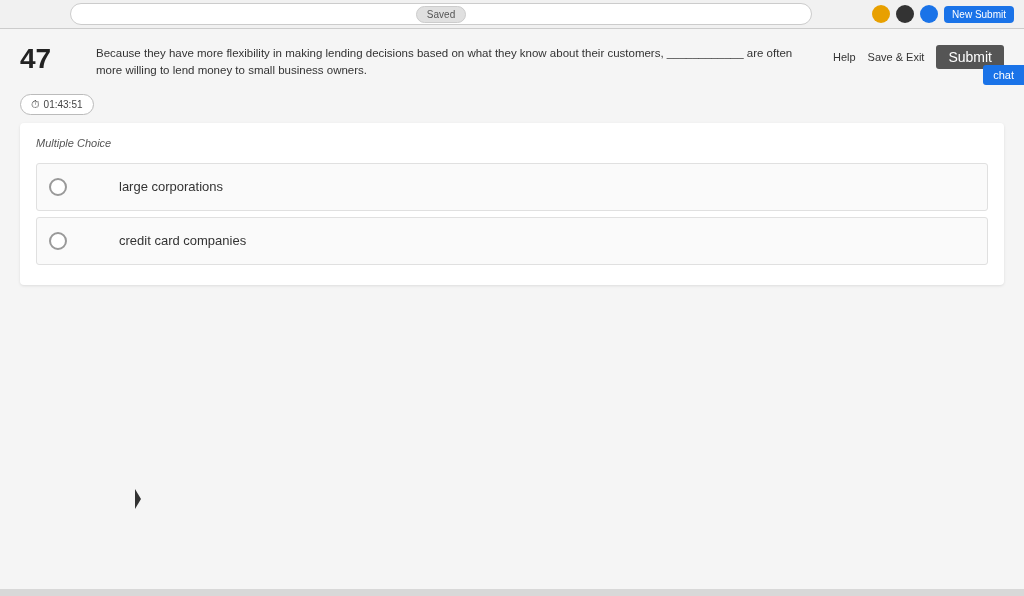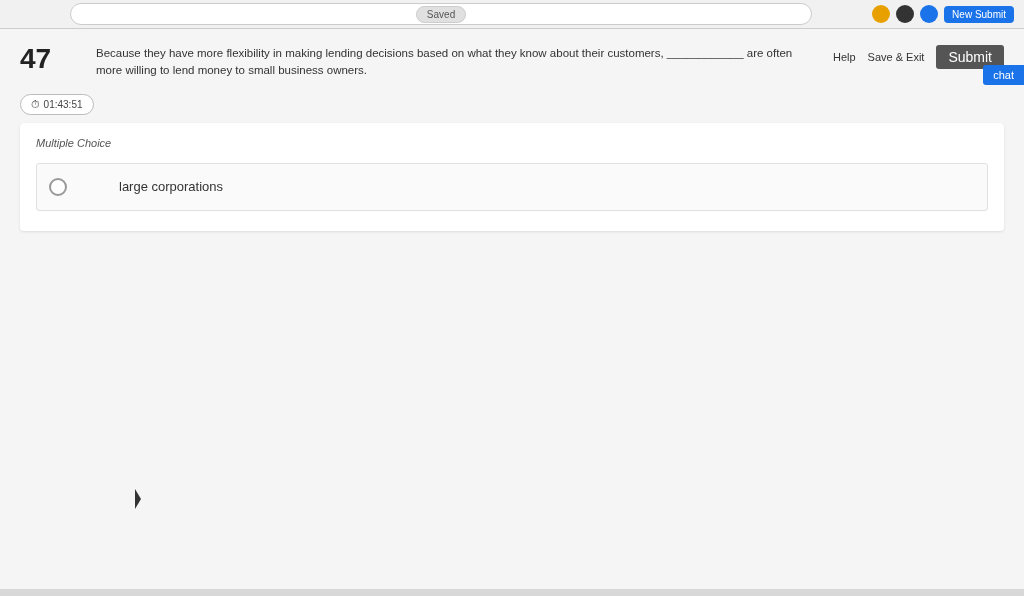--- a/index.html
+++ b/index.html
@@ -280,20 +280,24 @@
   <div class="content-card">
     <div class="multiple-choice-label">Multiple Choice</div>
 
     <div class="options-container">
 
       <div class="option-row">
         <div class="radio-circle"></div>
         <span class="option-text">large corporations</span>
       </div>
 
+      <div class="option-row">
+        <div class="radio-circle"></div>
+        <span class="option-text">credit card companies</span>
+      </div>
 
 
 
     </div>
   </div>
 
   <div class="cursor"></div>
 
   <div class="chat-badge">chat</div>
 

